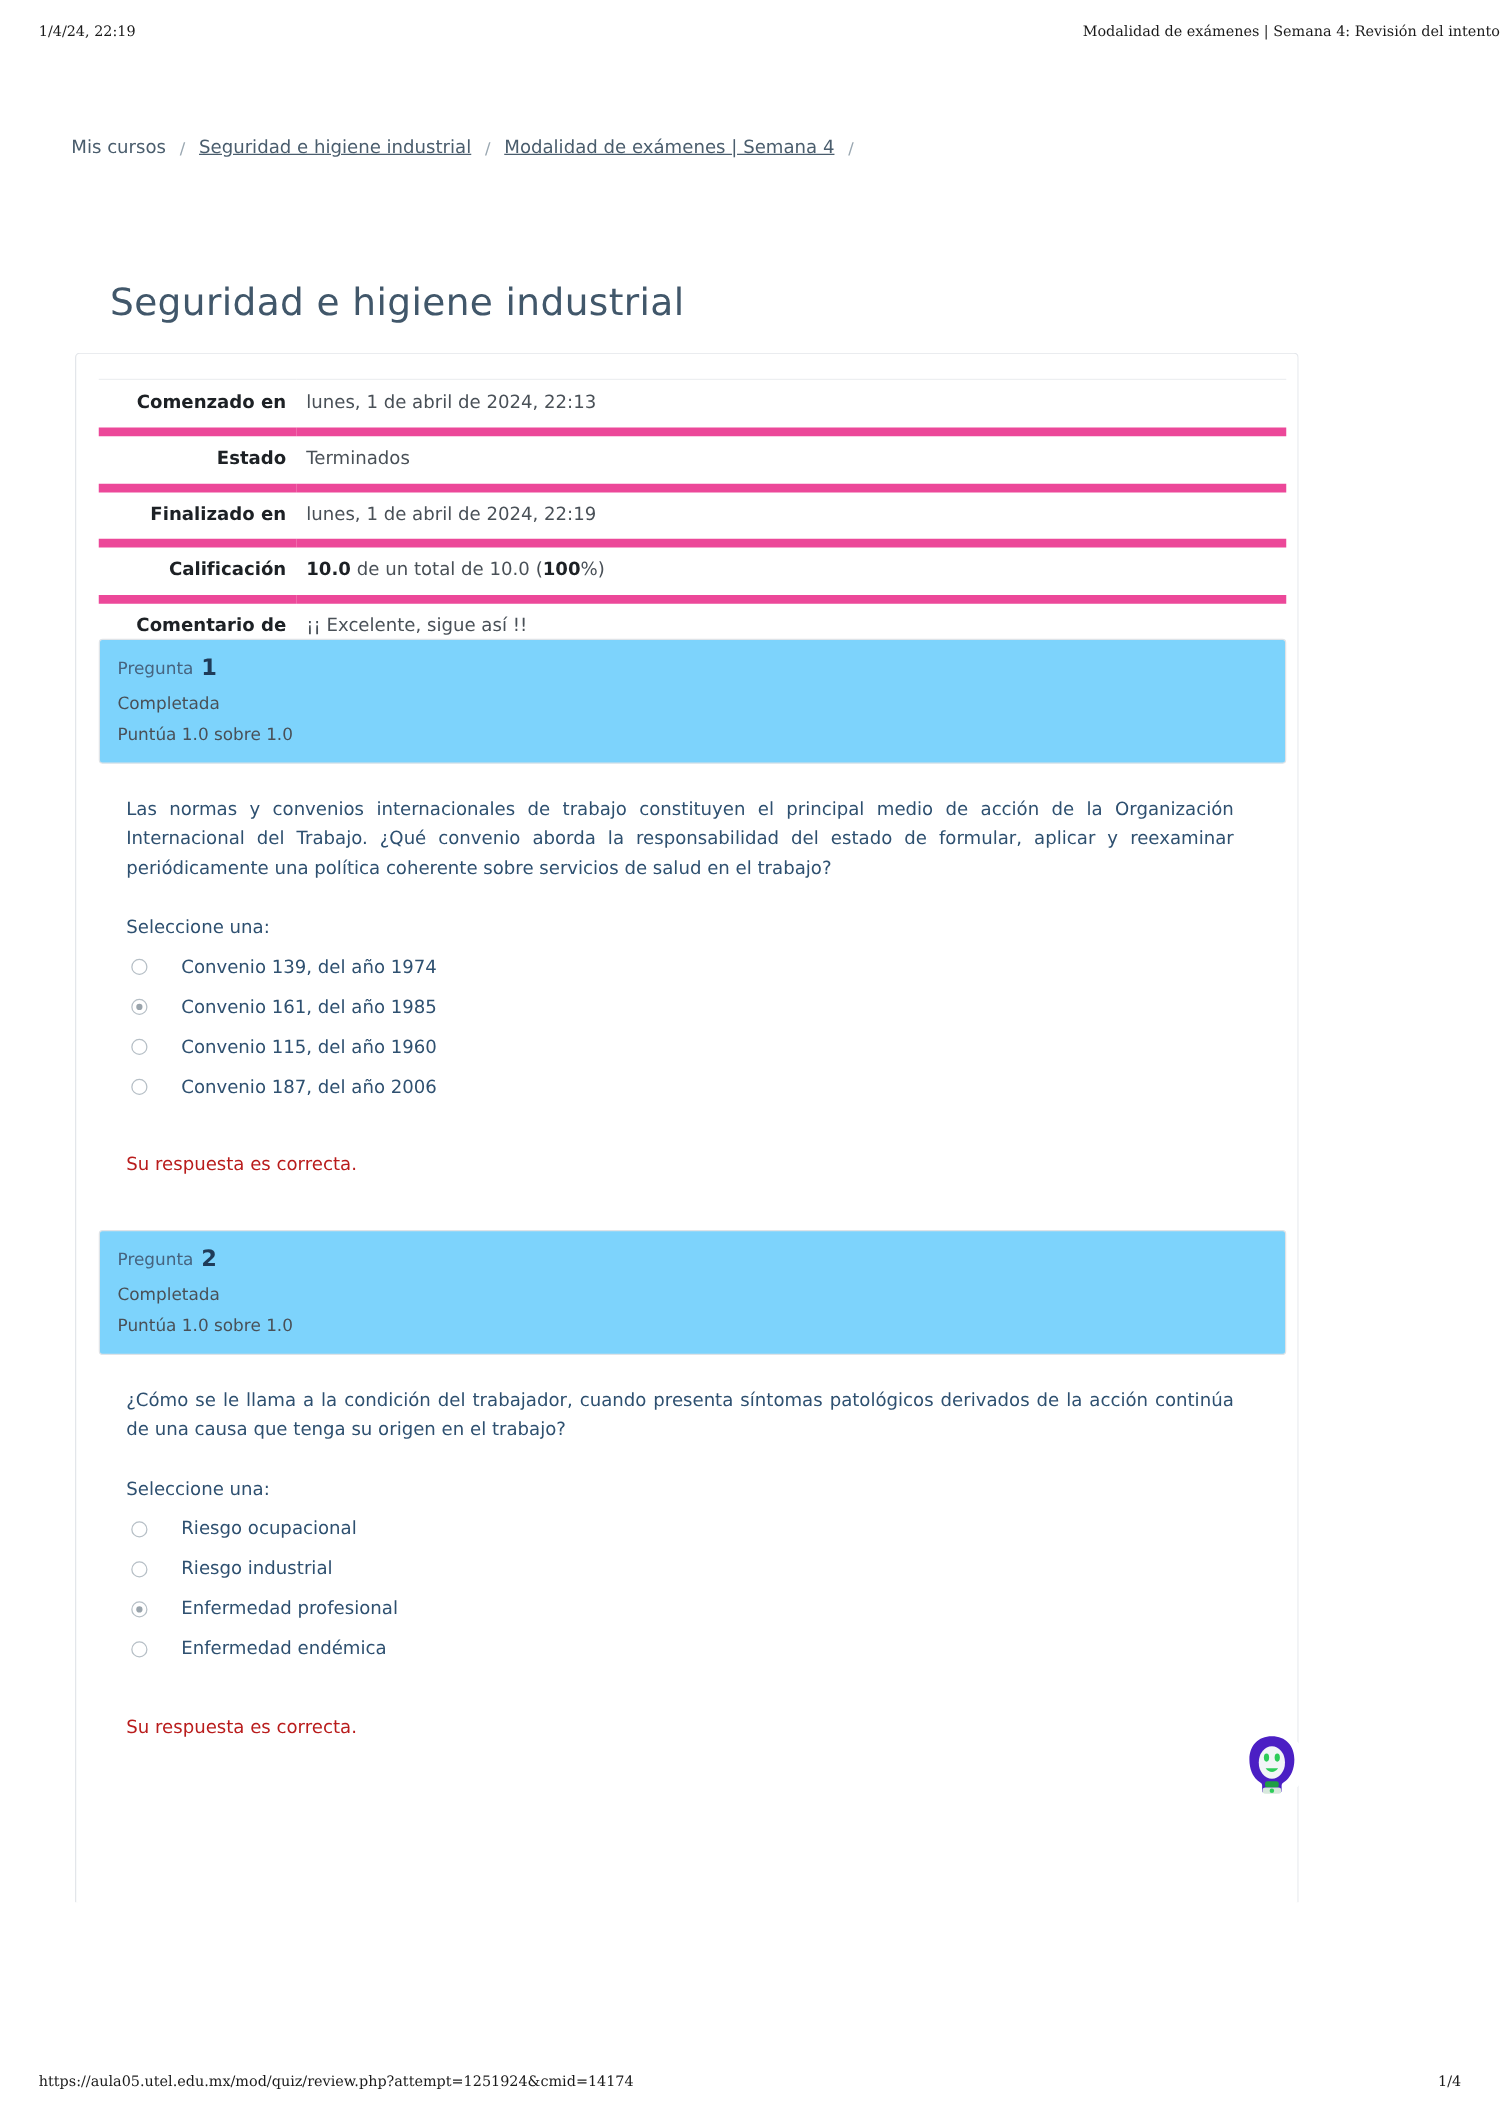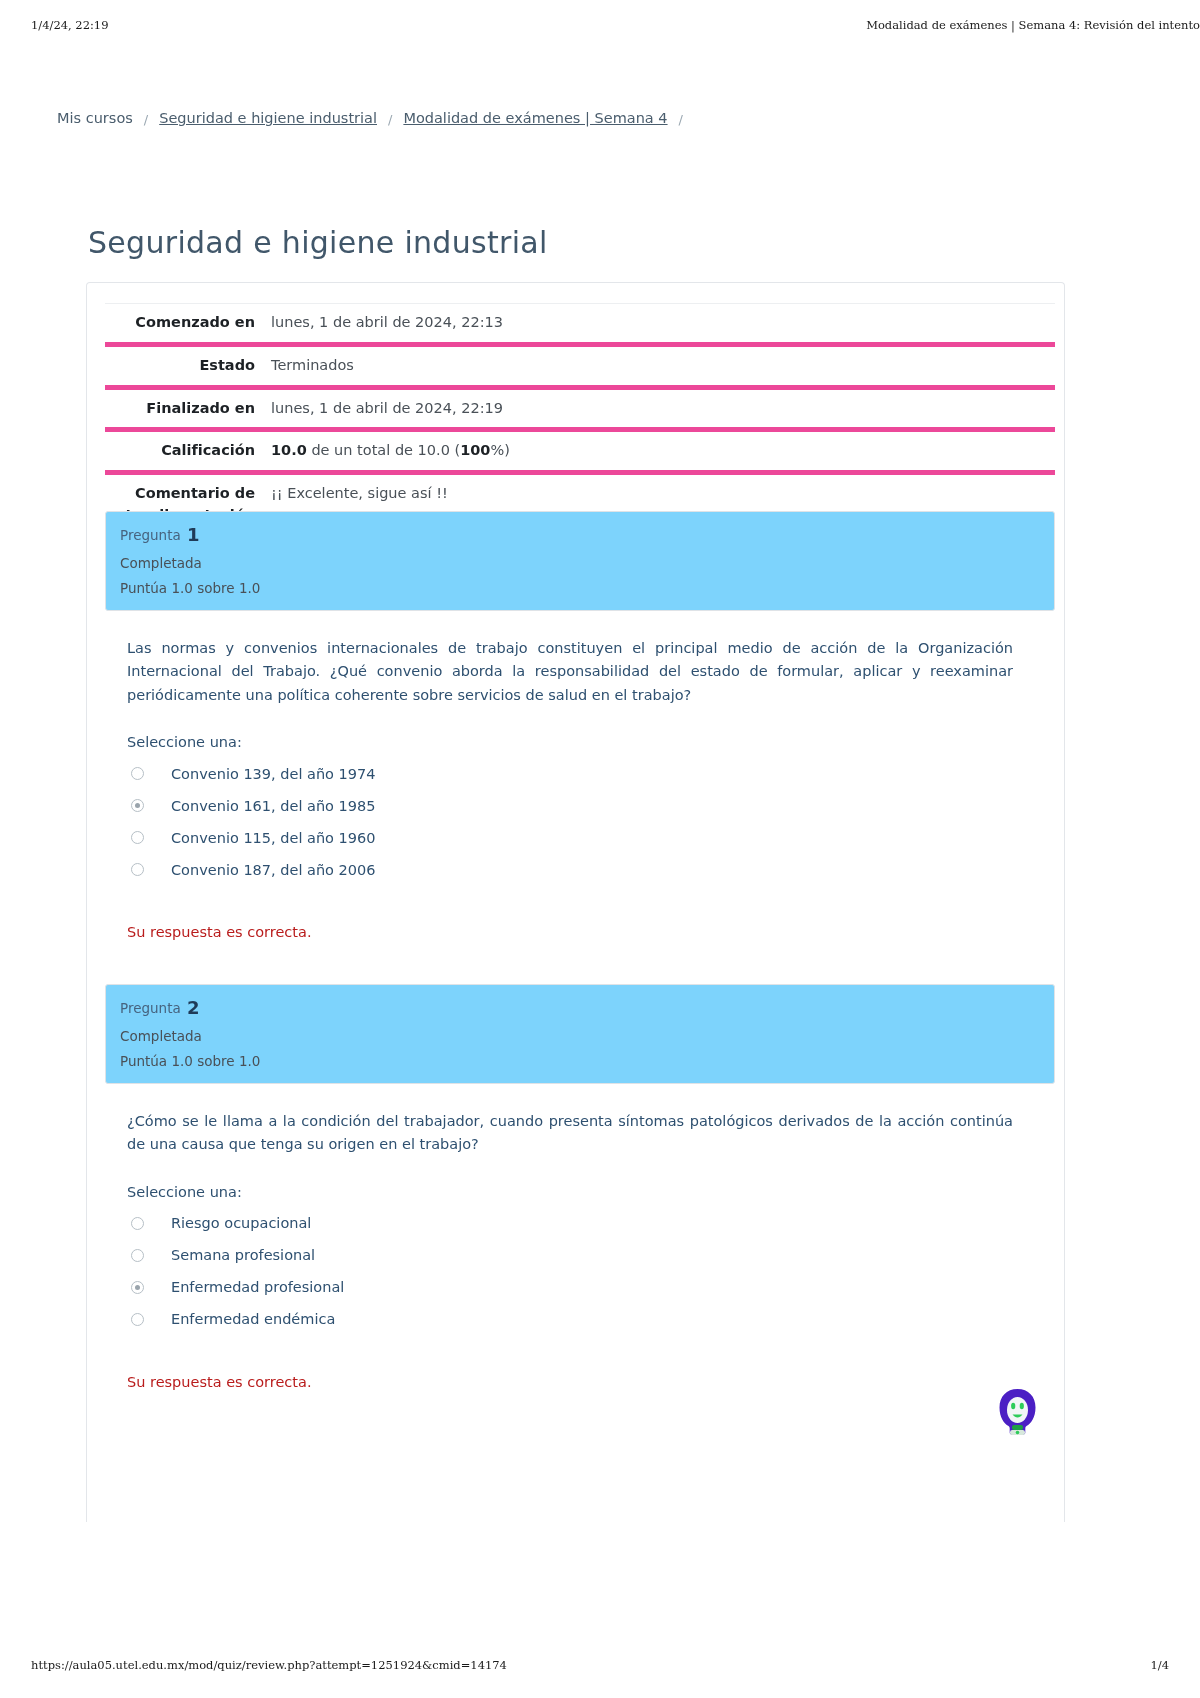--- a/index.html
+++ b/index.html
@@ -62,38 +62,38 @@
     left: 88px; top: 205px;
     font-size: 30px;
     font-weight: 400;
     color: #41576a;
     letter-spacing: 0.3px;
   }
 
   
   .card {
     position: absolute;
-    left: 86px; top: 282px;
+    left: 60px; top: 282px;
     width: 979px;
     min-height: 1240px;
     background: #fff;
     border: 1px solid #e3e6ea;
     border-bottom: none;
     border-radius: 4px 4px 0 0;
   }
 
   
   .summary {
     position: absolute;
     left: 18px; top: 20px;
     width: 950px;
     border-collapse: collapse;
     font-size: 14.5px;
   }
-  .summary tr { border-top: 5px solid #ec4899; }
+  .summary tr { border-top: 7px solid #ec4899; }
   .summary tr:first-child { border-top: 1px solid #edeff1; }
   .summary th {
     width: 158px;
     text-align: right;
     font-weight: 700;
     color: #1d2125;
     padding: 8px 8px 8px 0;
     vertical-align: top;
     line-height: 1.5;
   }
@@ -283,21 +283,21 @@
     <div class="qbody">
       <div class="qtext">¿Cómo se le llama a la condición del trabajador, cuando presenta síntomas patológicos derivados de la acción continúa de una causa que tenga su origen en el trabajo?</div>
       <div class="qprompt">Seleccione una:</div>
       <ul class="answers">
         <li class="answer">
           <span class="radio"></span>
           <span class="alabel">Riesgo ocupacional</span>
         </li>
         <li class="answer">
           <span class="radio"></span>
-          <span class="alabel">Semana profesional</span>
+          <span class="alabel">Riesgo industrial</span>
         </li>
         <li class="answer">
           <span class="radio checked"></span>
           <span class="alabel">Enfermedad profesional</span>
         </li>
         <li class="answer">
           <span class="radio"></span>
           <span class="alabel">Enfermedad endémica</span>
         </li>
       </ul>

